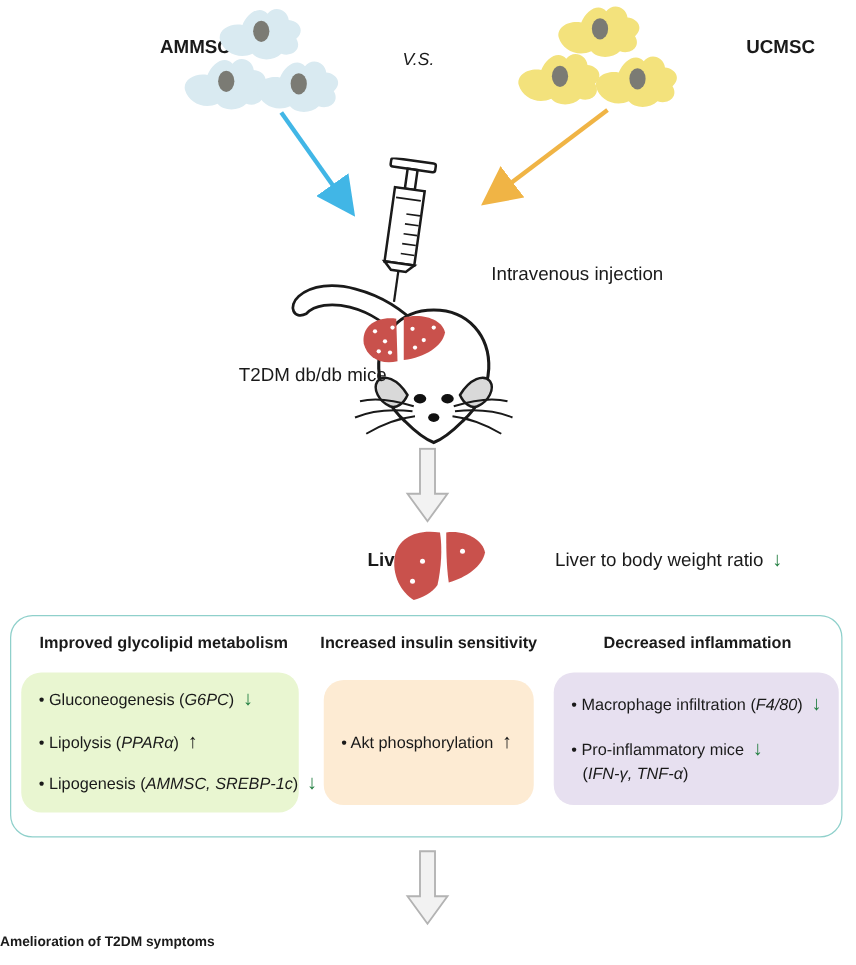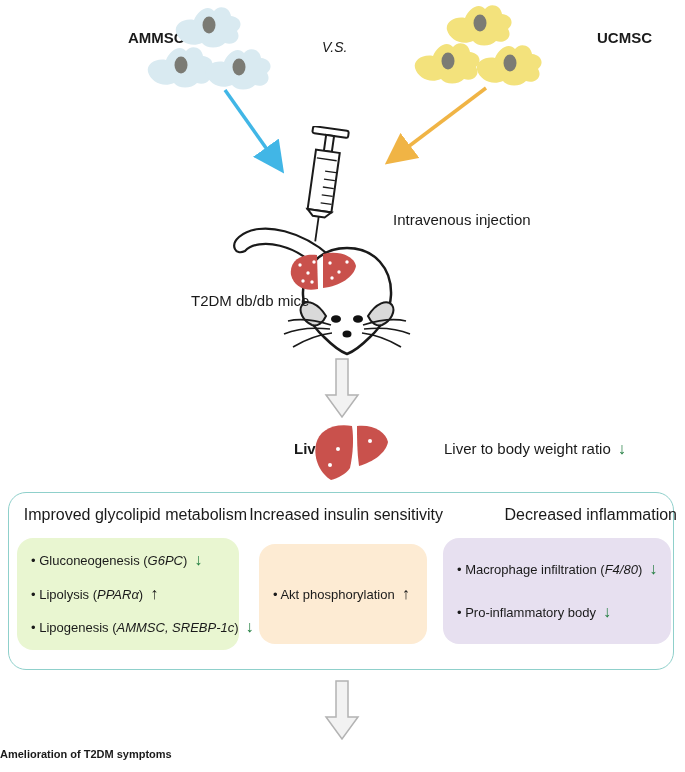--- a/index.html
+++ b/index.html
@@ -3,21 +3,21 @@
 <meta charset="utf-8">
 <style>
   html,body{margin:0;padding:0;background:#fff;}
   #fig{position:relative;width:685px;height:772px;background:#fff;overflow:hidden;
        font-family:"Liberation Sans",sans-serif;color:#1a1a1a;}
   .abs{position:absolute;}
   .lbl{position:absolute;font-size:15px;white-space:nowrap;margin-left:44px;}
   .bold{font-weight:bold;}
   .it{font-style:italic;}
   .vs{position:absolute;font-size:14px;font-style:italic;}
-  .heading{position:absolute;top:13px;font-size:16px;font-weight:400;text-align:right;white-space:nowrap;}
+  .heading{position:absolute;top:13px;font-size:13px;font-weight:700;text-align:center;white-space:nowrap;}
   .pbox{position:absolute;border-radius:16px;display:flex;flex-direction:column;
         justify-content:space-evenly;padding-left:14px;box-sizing:border-box;}
   .bullet{font-size:13px;line-height:1.3;white-space:nowrap;}
   .bullet::before{content:"•  ";}
   .bullet .line2{display:block;margin-left:9px;}
   .arr{font-weight:bold;font-size:16px;margin-left:7px;}
   #outbox{position:absolute;left:8px;top:492px;width:666px;height:178px;
           border:1.5px solid #8fd0cb;border-radius:18px;box-sizing:border-box;background:#fff;}
   .outcome{position:absolute;left:0;right:0;top:748px;
            font-size:11px;font-weight:bold;}
@@ -170,21 +170,22 @@
       <div class="bullet">
         <span>Akt phosphorylation</span><span class="arr" style="color: rgb(26, 26, 26);">↑</span>
       </div>
     </div>
 
     <div class="pbox" style="left: 434px; top: 45px; width: 228px; height: 106px; background-color: rgb(231, 224, 240);">
       <div class="bullet">
         <span>Macrophage infiltration (</span><span class="it">F4/80</span><span>)</span><span class="arr" style="color: rgb(31, 125, 62);">↓</span>
       </div>
       <div class="bullet">
-        <span>Pro-inflammatory body</span><span class="arr" style="color: rgb(31, 125, 62);">↓</span>
+        <span>Pro-inflammatory mice</span><span class="arr" style="color: rgb(31, 125, 62);">↓</span>
+        <span class="line2"><span>(</span><span class="it">IFN-γ, TNF-α</span><span>)</span></span>
       </div>
     </div>
   </div>
 
   <svg class="abs" style="left:324px;top:680px" width="36" height="62">
     <polygon points="12,1 24,1 24,37 34,37 18,59 2,37 12,37" stroke-width="1.5" stroke="#b3b3b3" style="fill: rgb(242, 242, 242);"></polygon>
   </svg>
 
   <div class="outcome">Amelioration of T2DM symptoms</div>
 

